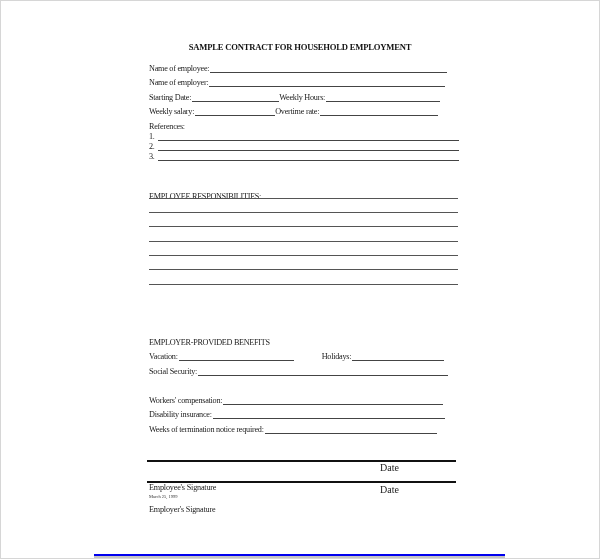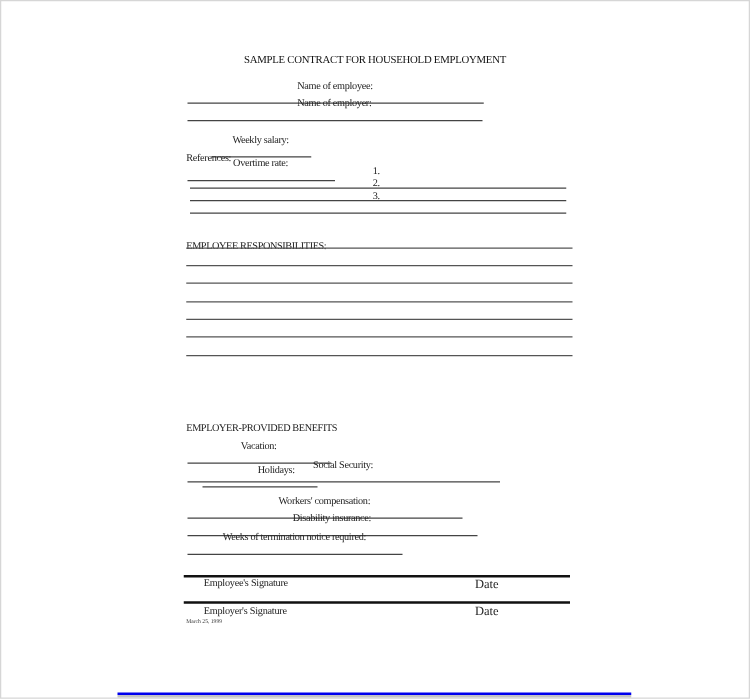--- a/index.html
+++ b/index.html
@@ -9,33 +9,33 @@
       font-family: "Liberation Serif", "DejaVu Serif", serif;
       color: #222;
     }
     .frame {
       position: absolute; left: 0; top: 0; width: 598px; height: 557px;
       border: 1px solid #d6d6d6;
     }
     .page { position: absolute; left: 0; top: 0; width: 600px; height: 559px; }
     .title {
       position: absolute; left: 0; width: 600px; top: 42px; text-align: center;
-      font-weight: normal; font-size: 8.6px; letter-spacing: -0.2px; color: #111;
+      font-weight: bold; font-size: 8.6px; letter-spacing: -0.2px; color: #111;
     }
     .row {
       position: absolute; left: 149px; font-size: 8.2px; line-height: 10px;
-      white-space: nowrap; display: flex; align-items: center; letter-spacing: -0.25px; flex-direction: column;
+      white-space: nowrap; display: flex; align-items: flex-start; letter-spacing: -0.25px;
     }
     .fill { display: inline-block; border-bottom: 0.8px solid #444; height: 8px; margin-left: 1px; }
     .rule {
       position: absolute; left: 149px; height: 0; border-top: 0.8px solid #555;
     }
     .heading { position: absolute; left: 149px; font-size: 8.2px; letter-spacing: -0.3px; margin-top: 11px; }
     .sig-line { position: absolute; left: 147px; width: 309px; height: 0; border-top: 2px solid #111; }
-    .sig-label { position: absolute; left: 163px; font-size: 8.2px; letter-spacing: -0.2px; }
+    .sig-label { position: absolute; left: 149px; font-size: 8.2px; letter-spacing: -0.2px; margin-top: 21px; }
     .date-label { position: absolute; left: 380px; font-size: 10px; }
     .small { position: absolute; left: 149px; font-size: 4.5px; color: #333; }
     .blue-bar { position: absolute; left: 94px; top: 554px; width: 411px; height: 2px; background: #0000ee; }
     .gray-bar { position: absolute; left: 94px; top: 556px; width: 411px; height: 2px; background: #c4c4c4; }
   </style>
 </head>
 <body>
 
 <div class="frame"></div>
 
@@ -46,20 +46,26 @@
   <div class="row" style="top:64px">
     <span>Name of employee:</span>
     <span class="fill" style="width:237px"></span>
   </div>
 
   <div class="row" style="top:78px">
     <span>Name of employer:</span>
     <span class="fill" style="width:236px"></span>
   </div>
 
+  <div class="row" style="top:93px">
+    <span>Starting Date:</span>
+    <span class="fill" style="width:87px"></span>
+    <span>Weekly Hours:</span>
+    <span class="fill" style="width:114px"></span>
+  </div>
 
   <div class="row" style="top:107px">
     <span>Weekly salary:</span>
     <span class="fill" style="width:80px"></span>
     <span>Overtime rate:</span>
     <span class="fill" style="width:118px"></span>
   </div>
 
   <div class="row" style="top:122px">References:</div>
 

